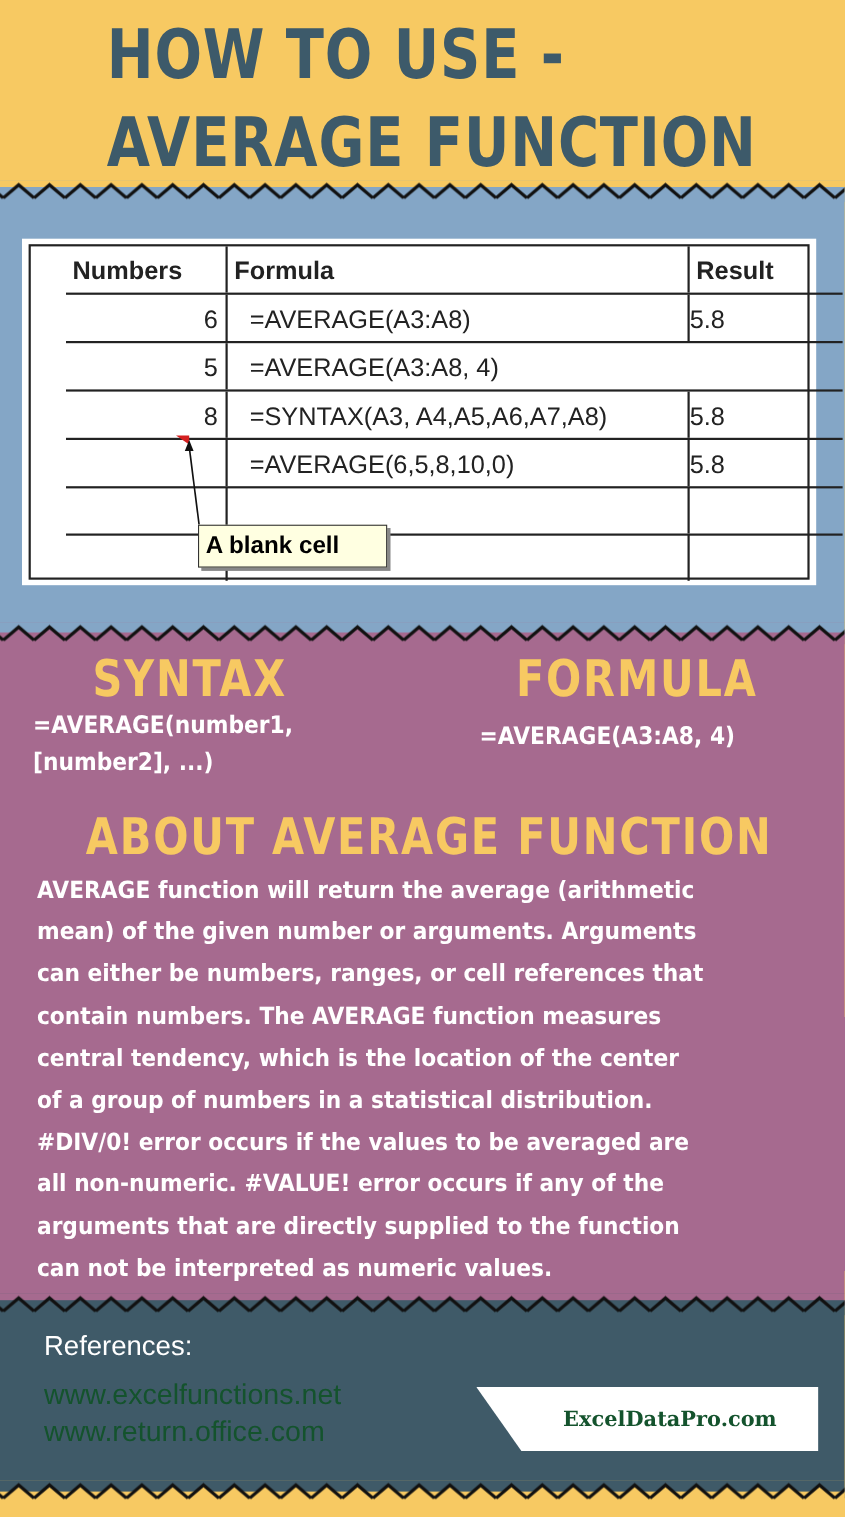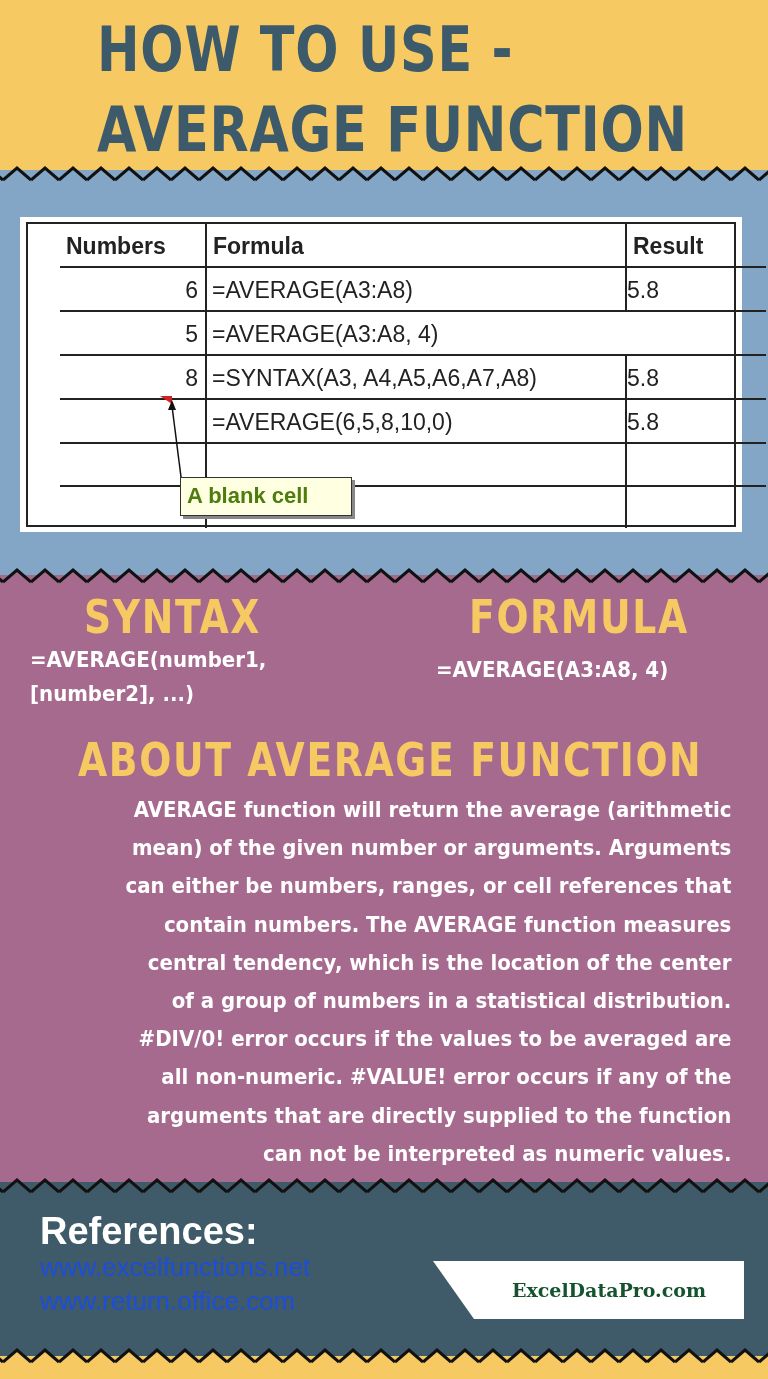--- a/index.html
+++ b/index.html
@@ -21,49 +21,49 @@
     transform: scaleX(0.82); transform-origin: left top; white-space: nowrap; }
 
   .sheet { position: absolute; left: 20px; top: 217px; width: 722px; height: 315px; background: #fff; }
   .grid { position: absolute; left: 26px; top: 222px; width: 710px; height: 305px;
     border: 2px solid #222; }
   .row { position: absolute; left: 0; width: 706px; height: 44px; border-bottom: 2px solid #222; margin-left: 32px; }
   .row:last-child { border-bottom: none; }
   .cell { position: absolute; top: 0; height: 42px; line-height: 44px; font-size: 23px;
     font-family: "Liberation Sans", sans-serif; color: #222; white-space: nowrap; }
   .c-num { left: 0; width: 145px; text-align: right; padding-right: 7px; }
-  .c-form { left: 145px; width: 420px; padding-left: 5px; border-left: 2px solid #222; }
+  .c-form { left: 145px; width: 420px; padding-left: 20px; border-left: 2px solid #222; }
   .c-res { left: 565px; width: 141px; text-align: left; padding-right: 6px; border-left: 2px solid #222; }
   .hdr .cell { font-weight: bold; text-align: left; padding-left: 6px; }
 
   .comment-marker { position: absolute; left: 160px; top: 396px; width: 0; height: 0;
     border-left: 12px solid transparent; border-top: 8px solid #d42020; }
   .comment-arrow { position: absolute; left: 0; top: 0; }
   .comment-box { position: absolute; left: 180px; top: 477px; width: 172px; height: 39px;
     background: #FFFFE1; border: 1.5px solid #333; box-shadow: 3px 3px 0 #888;
     font-family: "Liberation Sans", sans-serif; font-weight: bold; font-size: 22px;
-    line-height: 36px; padding-left: 6px; color: #4d7c0f; }
+    line-height: 36px; padding-left: 6px; color: #000000; }
 
   .heading-y { position: absolute; color: #F7C962; font-weight: bold; white-space: nowrap;
     font-family: "DejaVu Sans", sans-serif; transform-origin: left top; letter-spacing: 2px; }
   .h-syntax { left: 84px; top: 590px; font-size: 46px; transform: scaleX(0.82); }
   .h-formula { left: 469px; top: 590px; font-size: 46px; transform: scaleX(0.82); }
   .h-about { left: 78px; top: 733px; font-size: 46px; transform: scaleX(0.82); }
 
   .white-txt { position: absolute; color: #fff; font-weight: bold; font-family: "DejaVu Sans", sans-serif; }
   .syntax-code { left: 30px; top: 643px; font-size: 22px; line-height: 34px; width: 340px; transform: scaleX(0.9); transform-origin: left top; }
   .formula-code { left: 436px; top: 655px; font-size: 22px; line-height: 30px; transform: scaleX(0.9); transform-origin: left top; white-space: nowrap; }
 
-  .about-body { left: 21px; top: 791px; width: 740px; text-align: right;
+  .about-body { left: 4px; top: 791px; width: 740px; text-align: left;
     font-size: 21.5px; line-height: 38.2px; }
   .about-body span { display: block; white-space: nowrap; transform: scaleX(0.92); }
 
-  .ref-title { position: absolute; left: 40px; top: 1210px; color: #fff; font-weight: bold;
-    font-family: "Liberation Sans", sans-serif; font-size: 38px; }
-  .ref-link { position: absolute; left: 40px; color: #1d4ed8; font-family: "Liberation Sans", sans-serif;
+  .ref-title { position: absolute; left: 40px; top: 1210px; color: #fff; font-weight: normal;
+    font-family: "Liberation Sans", sans-serif; font-size: 25px; }
+  .ref-link { position: absolute; left: 40px; color: #14532d; font-family: "Liberation Sans", sans-serif;
     font-size: 26px; text-decoration: none; }
   .ref-1 { top: 1252px; }
   .ref-2 { top: 1286px; }
 
   .badge { position: absolute; left: 433px; top: 1261px; width: 311px; height: 58px; }
   .badge-text { position: absolute; left: 474px; top: 1261px; width: 270px; height: 58px;
     text-align: center; line-height: 58px; font-family: "DejaVu Serif", serif; font-weight: bold;
     font-size: 19px; color: #14532d; }
 </style>
 </head>

